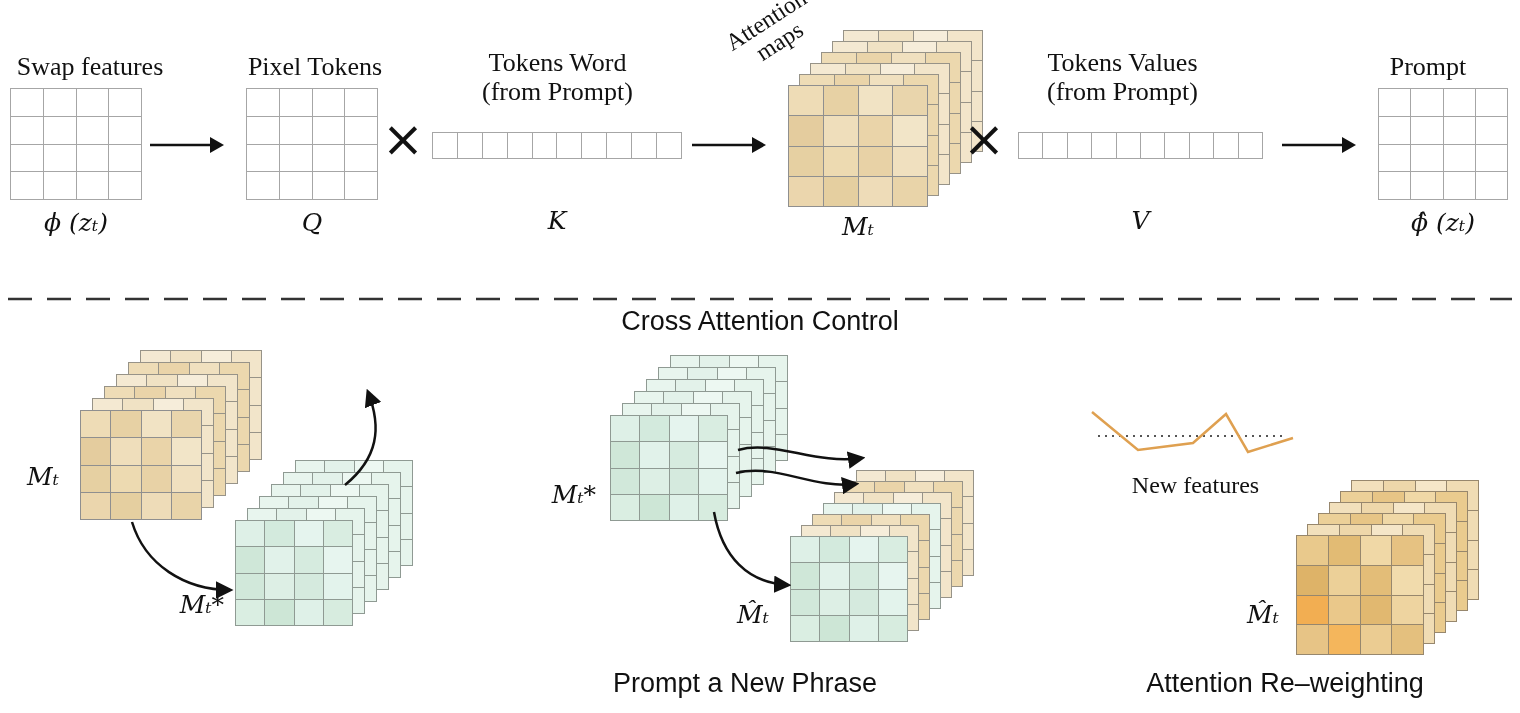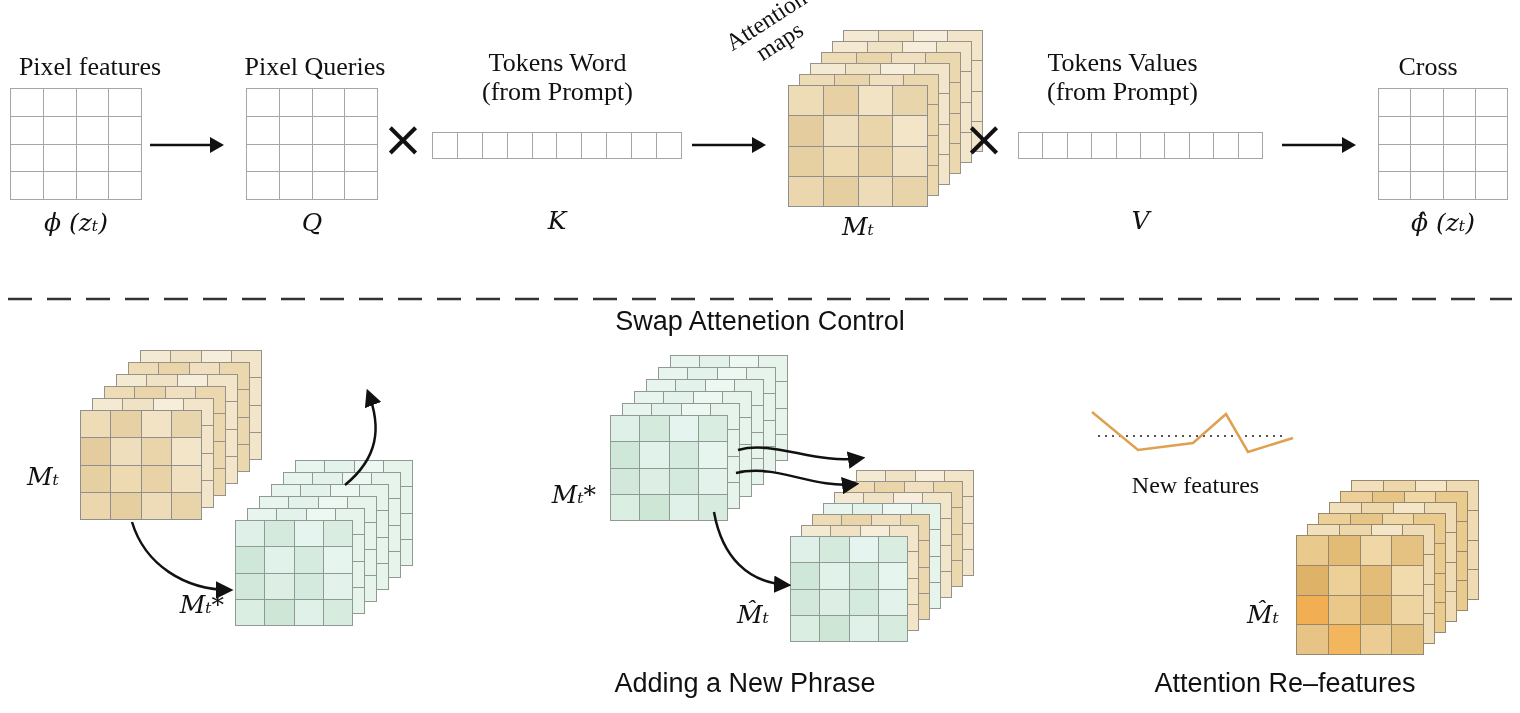--- a/index.html
+++ b/index.html
@@ -18,21 +18,21 @@
   .section-title{position:absolute;left:0;width:1520px;text-align:center;font-size:29px;}
   .section-sub{position:absolute;left:0;width:1520px;text-align:center;font-size:27px;}
   .caption{position:absolute;text-align:center;font-size:27px;}
   svg.overlay{position:absolute;pointer-events:none;}
 </style>
 </head>
 <body>
 
 <div class="canvas">
 
-  <div class="top-label" style="left:0px;top:52px;width:180px">Pixel features</div>
+  <div class="top-label" style="left:0px;top:52px;width:180px">Swap features</div>
   <div class="grid" style="left: 10px; top: 88px; width: 132px; height: 112px; grid-template-columns: repeat(4, 1fr); grid-template-rows: repeat(4, 1fr); background: rgb(166, 166, 166); border-color: rgb(166, 166, 166);">
       <div class="cell" style="background: rgb(255, 255, 255);"></div>
       <div class="cell" style="background: rgb(255, 255, 255);"></div>
       <div class="cell" style="background: rgb(255, 255, 255);"></div>
       <div class="cell" style="background: rgb(255, 255, 255);"></div>
       <div class="cell" style="background: rgb(255, 255, 255);"></div>
       <div class="cell" style="background: rgb(255, 255, 255);"></div>
       <div class="cell" style="background: rgb(255, 255, 255);"></div>
       <div class="cell" style="background: rgb(255, 255, 255);"></div>
       <div class="cell" style="background: rgb(255, 255, 255);"></div>
@@ -44,21 +44,21 @@
       <div class="cell" style="background: rgb(255, 255, 255);"></div>
       <div class="cell" style="background: rgb(255, 255, 255);"></div>
     </div>
   <div class="math" style="left:10px;top:208px;width:132px">ϕ (zₜ)</div>
 
   <svg class="overlay" style="left:148px;top:132px" width="78" height="26">
     <line x1="2" y1="13" x2="62" y2="13" stroke="#111" stroke-width="2.5"></line>
     <polygon points="62,5 76,13 62,21" fill="#111"></polygon>
   </svg>
 
-  <div class="top-label" style="left:225px;top:52px;width:180px">Pixel Queries</div>
+  <div class="top-label" style="left:225px;top:52px;width:180px">Pixel Tokens</div>
   <div class="grid" style="left: 246px; top: 88px; width: 132px; height: 112px; grid-template-columns: repeat(4, 1fr); grid-template-rows: repeat(4, 1fr); background: rgb(166, 166, 166); border-color: rgb(166, 166, 166);">
       <div class="cell" style="background: rgb(255, 255, 255);"></div>
       <div class="cell" style="background: rgb(255, 255, 255);"></div>
       <div class="cell" style="background: rgb(255, 255, 255);"></div>
       <div class="cell" style="background: rgb(255, 255, 255);"></div>
       <div class="cell" style="background: rgb(255, 255, 255);"></div>
       <div class="cell" style="background: rgb(255, 255, 255);"></div>
       <div class="cell" style="background: rgb(255, 255, 255);"></div>
       <div class="cell" style="background: rgb(255, 255, 255);"></div>
       <div class="cell" style="background: rgb(255, 255, 255);"></div>
@@ -226,21 +226,21 @@
       <div class="cell" style="background: rgb(255, 255, 255);"></div>
       <div class="cell" style="background: rgb(255, 255, 255);"></div>
     </div>
   <div class="math" style="left:1018px;top:206px;width:245px">V</div>
 
   <svg class="overlay" style="left:1280px;top:132px" width="78" height="26">
     <line x1="2" y1="13" x2="62" y2="13" stroke="#111" stroke-width="2.5"></line>
     <polygon points="62,5 76,13 62,21" fill="#111"></polygon>
   </svg>
 
-  <div class="top-label" style="left:1358px;top:52px;width:140px">Cross</div>
+  <div class="top-label" style="left:1358px;top:52px;width:140px">Prompt</div>
   <div class="grid" style="left: 1378px; top: 88px; width: 130px; height: 112px; grid-template-columns: repeat(4, 1fr); grid-template-rows: repeat(4, 1fr); background: rgb(166, 166, 166); border-color: rgb(166, 166, 166);">
       <div class="cell" style="background: rgb(255, 255, 255);"></div>
       <div class="cell" style="background: rgb(255, 255, 255);"></div>
       <div class="cell" style="background: rgb(255, 255, 255);"></div>
       <div class="cell" style="background: rgb(255, 255, 255);"></div>
       <div class="cell" style="background: rgb(255, 255, 255);"></div>
       <div class="cell" style="background: rgb(255, 255, 255);"></div>
       <div class="cell" style="background: rgb(255, 255, 255);"></div>
       <div class="cell" style="background: rgb(255, 255, 255);"></div>
       <div class="cell" style="background: rgb(255, 255, 255);"></div>
@@ -250,21 +250,21 @@
       <div class="cell" style="background: rgb(255, 255, 255);"></div>
       <div class="cell" style="background: rgb(255, 255, 255);"></div>
       <div class="cell" style="background: rgb(255, 255, 255);"></div>
       <div class="cell" style="background: rgb(255, 255, 255);"></div>
     </div>
   <div class="math" style="left:1378px;top:208px;width:130px">ϕ̂ (zₜ)</div>
 
   <svg class="overlay" style="left:0;top:294px" width="1520" height="10">
     <line x1="8" y1="5" x2="1512" y2="5" stroke="#333" stroke-width="2.5" stroke-dasharray="24 15"></line>
   </svg>
-  <div class="section-sub" style="top:306px">Swap Attenetion Control</div>
+  <div class="section-sub" style="top:306px">Cross Attention Control</div>
 
   <div class="stack" style="left:80px;top:350px;width:182px;height:170px">
     <div class="grid" style="left: 60px; top: 0px; width: 122px; height: 110px; grid-template-columns: repeat(4, 1fr); grid-template-rows: repeat(4, 1fr); background: rgb(151, 147, 136); border-color: rgb(151, 147, 136);">
         <div class="cell" style="background: rgb(244, 233, 210);"></div>
         <div class="cell" style="background: rgb(240, 226, 196);"></div>
         <div class="cell" style="background: rgb(246, 237, 218);"></div>
         <div class="cell" style="background: rgb(242, 229, 202);"></div>
         <div class="cell" style="background: rgb(244, 233, 210);"></div>
         <div class="cell" style="background: rgb(240, 226, 196);"></div>
         <div class="cell" style="background: rgb(246, 237, 218);"></div>
@@ -740,21 +740,21 @@
     <defs>
       <marker id="ah-phrase" viewBox="0 0 10 10" refX="8" refY="5" markerWidth="7" markerHeight="7" orient="auto-start-reverse">
         <path d="M0,0 L10,5 L0,10 z" fill="#111"></path>
       </marker>
     </defs>
     <path d="M 38 55 C 75 45, 115 70, 162 63" fill="none" stroke="#111" stroke-width="2.5" marker-end="url(#ah-phrase)"></path>
     <path d="M 36 78 C 75 68, 112 94, 156 89" fill="none" stroke="#111" stroke-width="2.5" marker-end="url(#ah-phrase)"></path>
     <path d="M 14 117 C 22 162, 48 188, 88 190" fill="none" stroke="#111" stroke-width="2.5" marker-end="url(#ah-phrase)"></path>
   </svg>
 
-  <div class="caption" style="left:565px;top:668px;width:360px">Adding a New Phrase</div>
+  <div class="caption" style="left:565px;top:668px;width:360px">Prompt a New Phrase</div>
 
   <svg class="overlay" style="left:1088px;top:396px" width="215" height="80">
     <line x1="10" y1="40" x2="195" y2="40" stroke="#555" stroke-width="2" stroke-dasharray="2 5"></line>
     <polyline points="4,16 50,54 105,47 138,18 160,56 205,42" fill="none" stroke="#dfa050" stroke-width="2.5"></polyline>
   </svg>
   <div class="top-label" style="left:1088px;top:472px;width:215px;font-size:24px">New features</div>
 
   <div class="stack" style="left:1296px;top:480px;width:183px;height:175px">
     <div class="grid" style="left: 55px; top: 0px; width: 128px; height: 120px; grid-template-columns: repeat(4, 1fr); grid-template-rows: repeat(4, 1fr); background: rgb(151, 135, 109); border-color: rgb(151, 135, 109);">
         <div class="cell" style="background: rgb(242, 224, 188);"></div>
@@ -860,15 +860,15 @@
         <div class="cell" style="background: rgb(225, 184, 112);"></div>
         <div class="cell" style="background: rgb(238, 212, 160);"></div>
         <div class="cell" style="background: rgb(231, 196, 134);"></div>
         <div class="cell" style="background: rgb(244, 182, 92);"></div>
         <div class="cell" style="background: rgb(235, 204, 146);"></div>
         <div class="cell" style="background: rgb(228, 192, 126);"></div>
       </div>
   </div>
   <div class="math" style="left:1234px;top:600px;width:58px">M̂ₜ</div>
 
-  <div class="caption" style="left:1090px;top:668px;width:390px">Attention Re–features</div>
+  <div class="caption" style="left:1090px;top:668px;width:390px">Attention Re–weighting</div>
 
 </div>
 
 </body></html>

